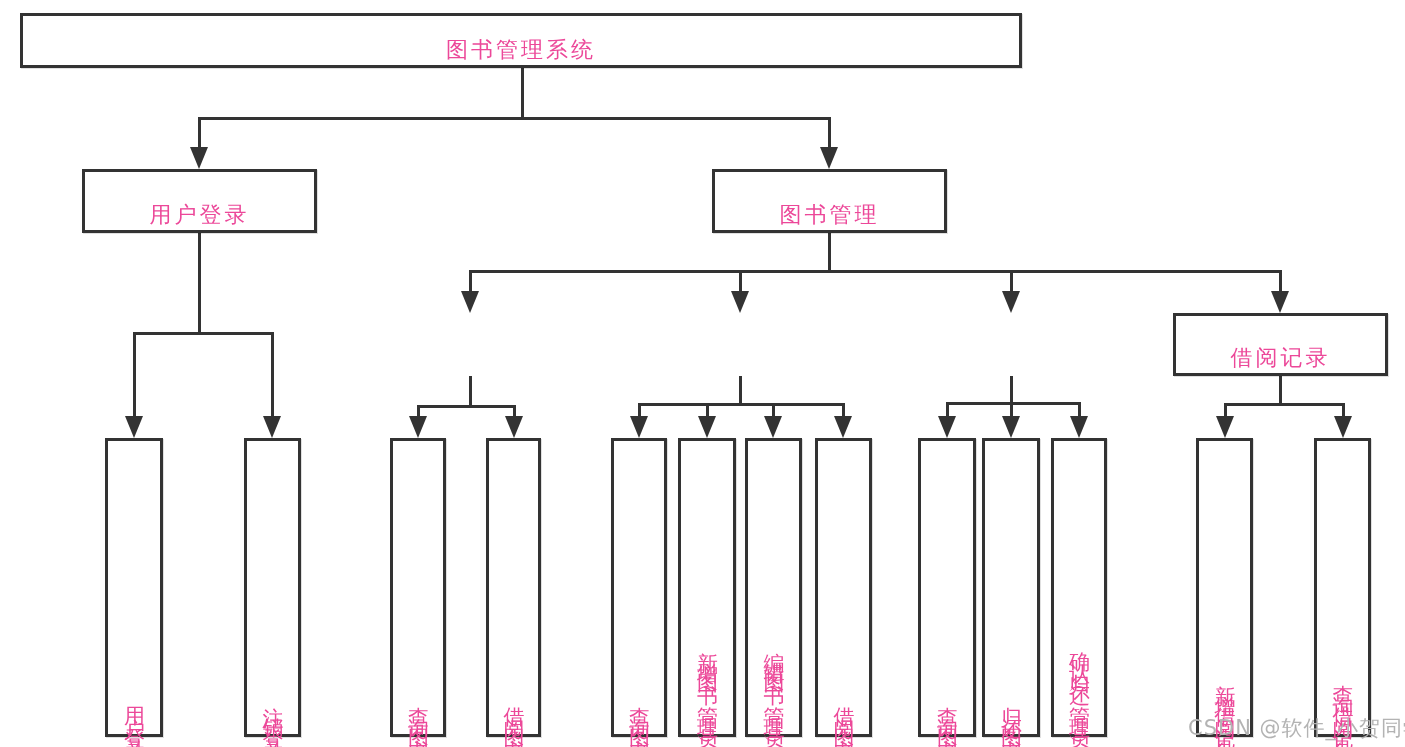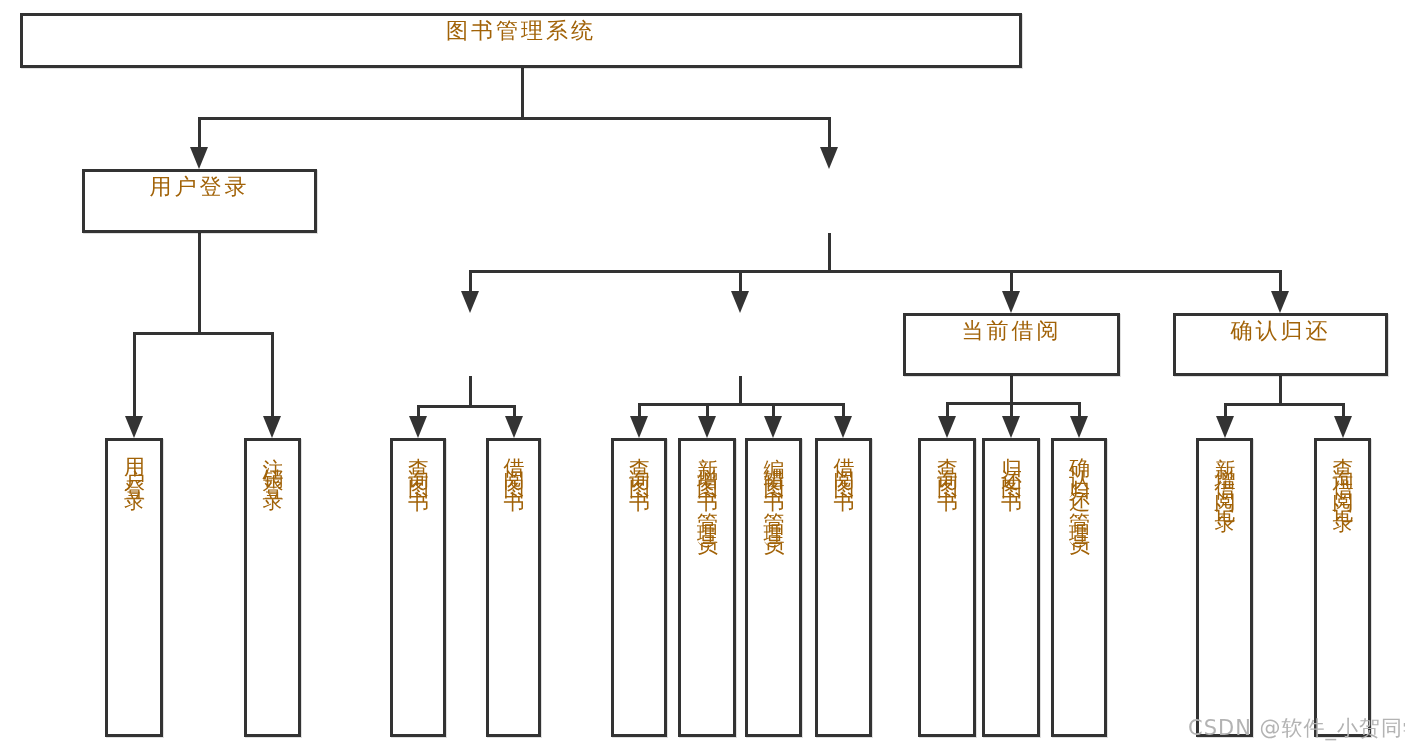--- a/index.html
+++ b/index.html
@@ -9,23 +9,23 @@
     background:#ffffff;
     overflow:hidden;
     font-family:"DejaVu Sans","Liberation Sans",sans-serif;
   }
   .node{
     position:absolute;
     box-sizing:border-box;
     border:3px solid #333333;
     background:#ffffff;
     display:flex;
-    align-items:flex-start;
+    align-items:flex-end;
     justify-content:center;
-    color:#a16207;
+    color:#ec4899;
     box-shadow:1px 1px 0 rgba(0,0,0,0.12);
   }
   .node.h .lbl{
     font-size:22px;
     letter-spacing:3px;
     white-space:nowrap;
   }
   .node.v .lbl{
     writing-mode:vertical-rl;
     text-orientation:mixed;
@@ -112,25 +112,25 @@
     <div class="vline" style="left: 1223.5px; top: 403px; width: 3px; height: 19px;"></div>
     <div class="arrow" style="left: 1216px; top: 416px;"></div>
     <div class="vline" style="left: 1341.5px; top: 403px; width: 3px; height: 19px;"></div>
     <div class="arrow" style="left: 1334px; top: 416px;"></div>
     <div class="node h" style="left: 20px; top: 13px; width: 1002px; height: 55px;">
       <span class="lbl">图书管理系统</span>
     </div>
     <div class="node h" style="left: 82px; top: 169px; width: 235px; height: 64px;">
       <span class="lbl">用户登录</span>
     </div>
-    <div class="node h" style="left: 903px; top: 313px; width: 217px; height: 63px;">
-      <span class="lbl">当前借阅</span>
+    <div class="node h" style="left: 712px; top: 169px; width: 235px; height: 64px;">
+      <span class="lbl">图书管理</span>
     </div>
     <div class="node h" style="left: 1173px; top: 313px; width: 215px; height: 63px;">
-      <span class="lbl">确认归还</span>
+      <span class="lbl">借阅记录</span>
     </div>
     <div class="node v" style="left: 105px; top: 438px; width: 58px; height: 299px;">
       <span class="lbl">用户登录</span>
     </div>
     <div class="node v" style="left: 244px; top: 438px; width: 57px; height: 299px;">
       <span class="lbl">注销登录</span>
     </div>
     <div class="node v" style="left: 390px; top: 438px; width: 56px; height: 299px;">
       <span class="lbl">查询图书</span>
     </div>

